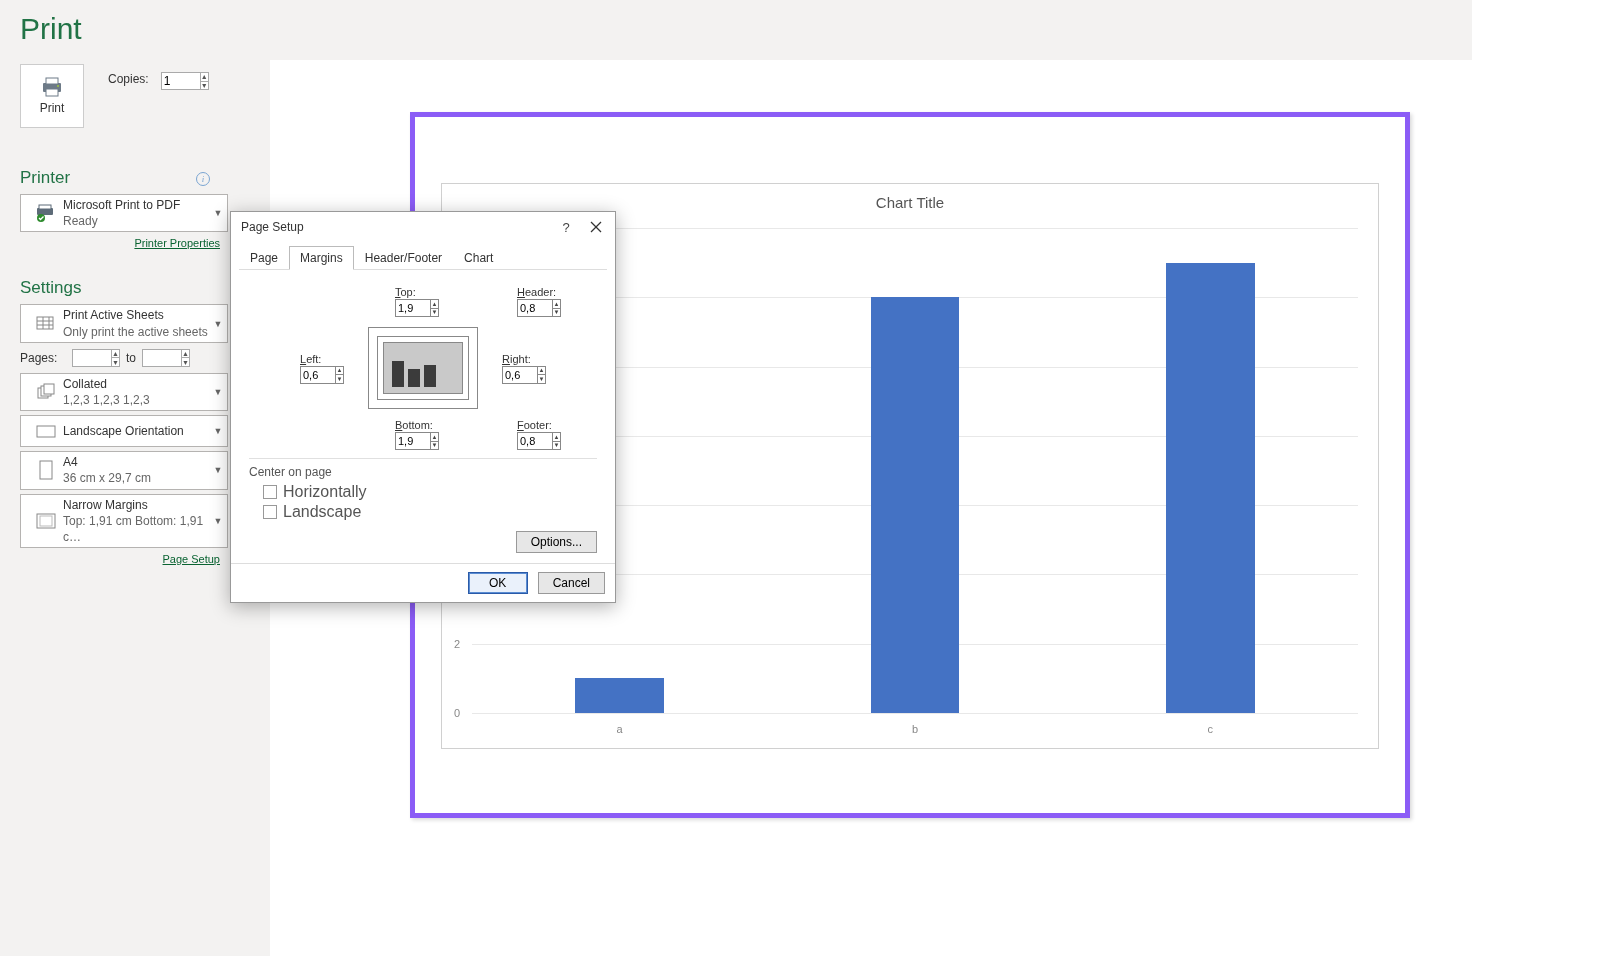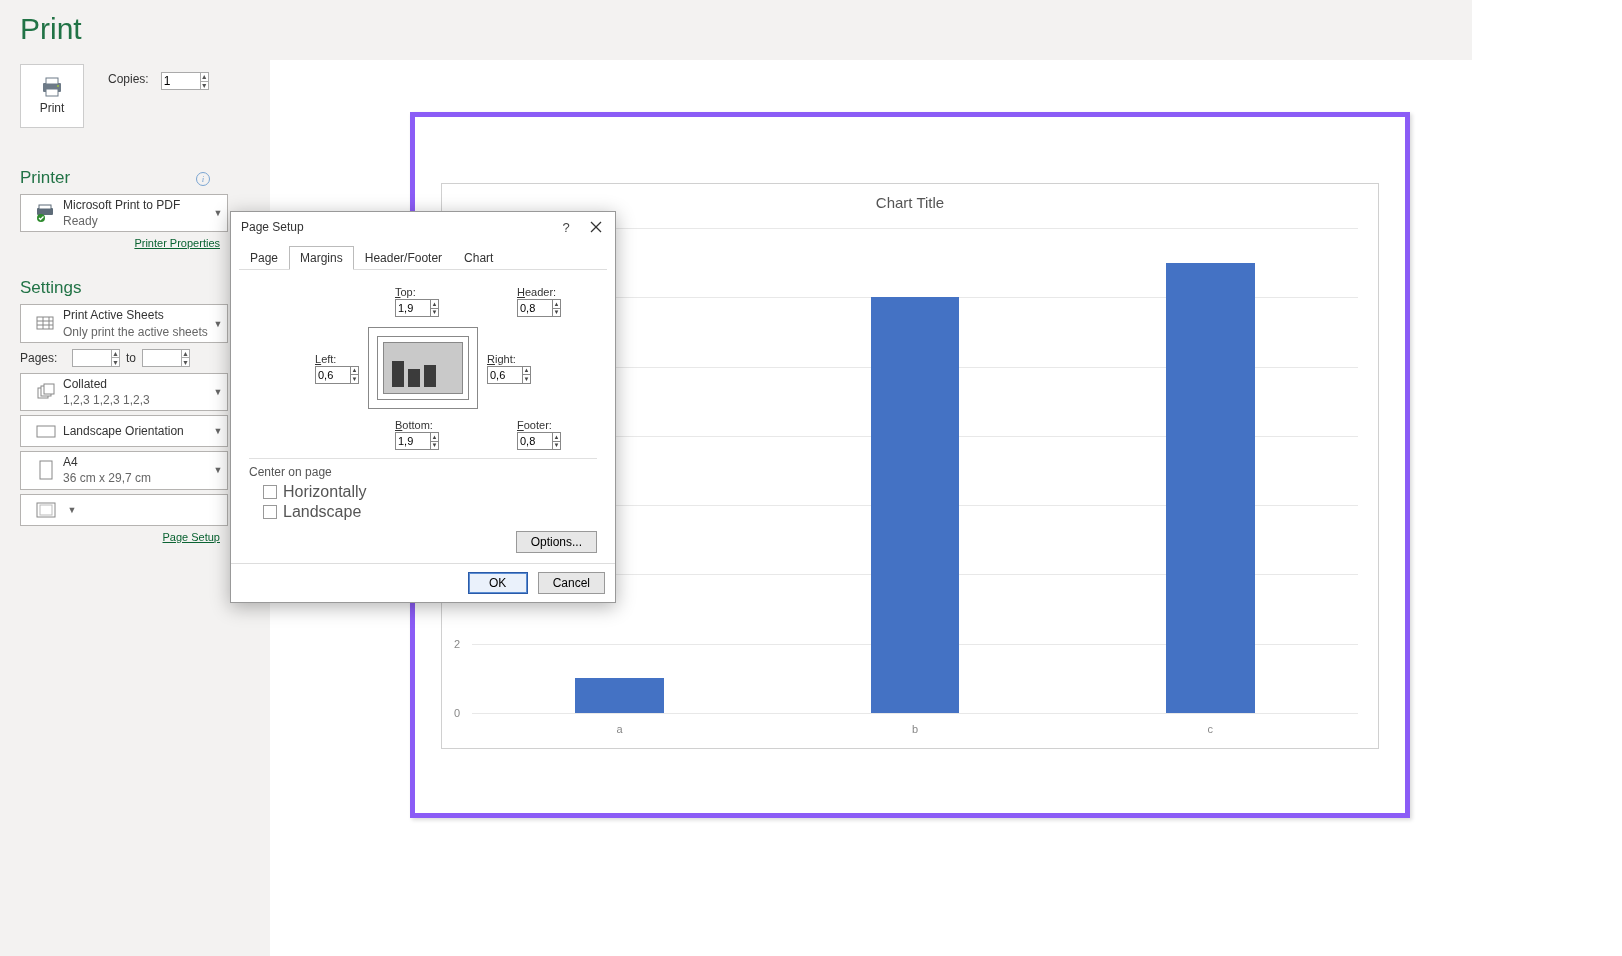--- a/index.html
+++ b/index.html
@@ -46,21 +46,21 @@
 #tabs .tab.active{border:1px solid #bbb;border-bottom:1px solid #fff;background:#fff;}
 #dlg-body{padding:10px 14px;}
 .m-row{display:flex;justify-content:space-between;margin:6px 32px;}
 .m-field .ml{font-size:11px;}
 .m-field .ml .ul{text-decoration:underline;}
 .spinbox{display:flex;border:1px solid #888;width:42px;height:16px;margin-top:1px;}
 .spinbox input{border:none;width:30px;font-size:11px;padding:0 2px;outline:none;}
 .spinbox .sp{width:11px;border-left:1px solid #888;display:flex;flex-direction:column;}
 .spinbox .sp div{flex:1;display:flex;align-items:center;justify-content:center;font-size:6px;border-bottom:1px solid #888;cursor:pointer;color:#444;}
 .spinbox .sp div:last-child{border-bottom:none;}
-#mid-row{display:flex;align-items:center;justify-content:center;gap:9px;margin:10px 0;}
+#mid-row{display:flex;align-items:center;justify-content:center;gap:24px;margin:10px 0;}
 #page-thumb{width:108px;height:80px;border:1px solid #888;position:relative;background:#fff;}
 #page-thumb .inner{position:absolute;inset:8px;border:1px solid #888;}
 #page-thumb .cbox{position:absolute;left:14px;top:14px;right:14px;bottom:14px;border:1px solid #888;background:#c9c9c9;}
 #page-thumb .mbar{position:absolute;bottom:6px;width:12px;background:#3b3b3b;}
 #center-section{margin:8px 4px;border-top:1px solid #e0e0e0;padding-top:6px;}
 #center-section .hd{font-size:12px;color:#555;margin-bottom:4px;}
 .cb{display:flex;align-items:center;gap:6px;margin:2px 0 2px 14px;font-size:16px;color:#555;}
 .cb .box{width:12px;height:12px;border:1px solid #999;background:#fff;}
 #opt-row{text-align:right;margin:10px 4px 0;}
 .btn{border:1px solid #999;background:#e7e7e7;padding:3px 14px;font-size:12px;cursor:pointer;}
@@ -196,20 +196,24 @@
     <div class="darrow">▼</div>
   </div>
 
   <div class="dropdown" style="margin-top:4px;">
     <div class="dicon">
           <svg width="22" height="18" viewBox="0 0 22 18">
             <rect x="2" y="2" width="18" height="14" fill="#fff" stroke="#888"></rect>
             <rect x="5" y="4" width="12" height="10" fill="none" stroke="#bbb"></rect>
           </svg>
         </div>
+    <div class="dtext">
+      <div>Narrow Margins</div>
+      <div class="l2">Top: 1,91 cm Bottom: 1,91 c…</div>
+    </div>
     <div class="darrow">▼</div>
   </div>
 
   <div class="link-row"><a>Page Setup</a></div>
 </div>
 
 <div id="preview-area">
   <div id="paper">
     <div id="chart-frame">
       <div id="chart-title">Chart Title</div>

